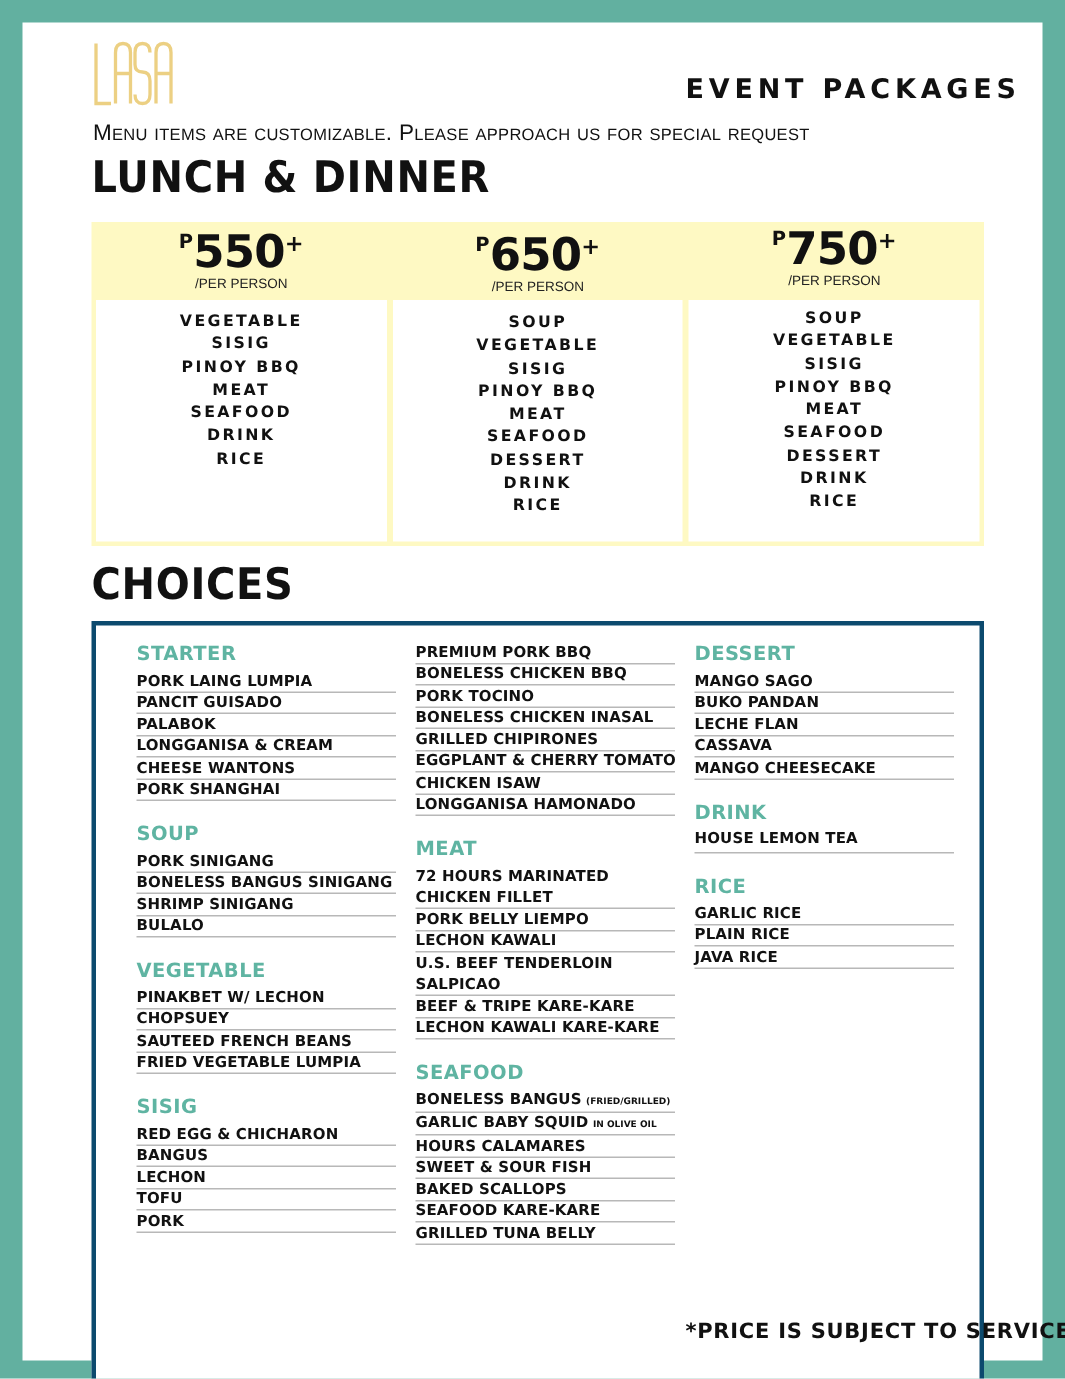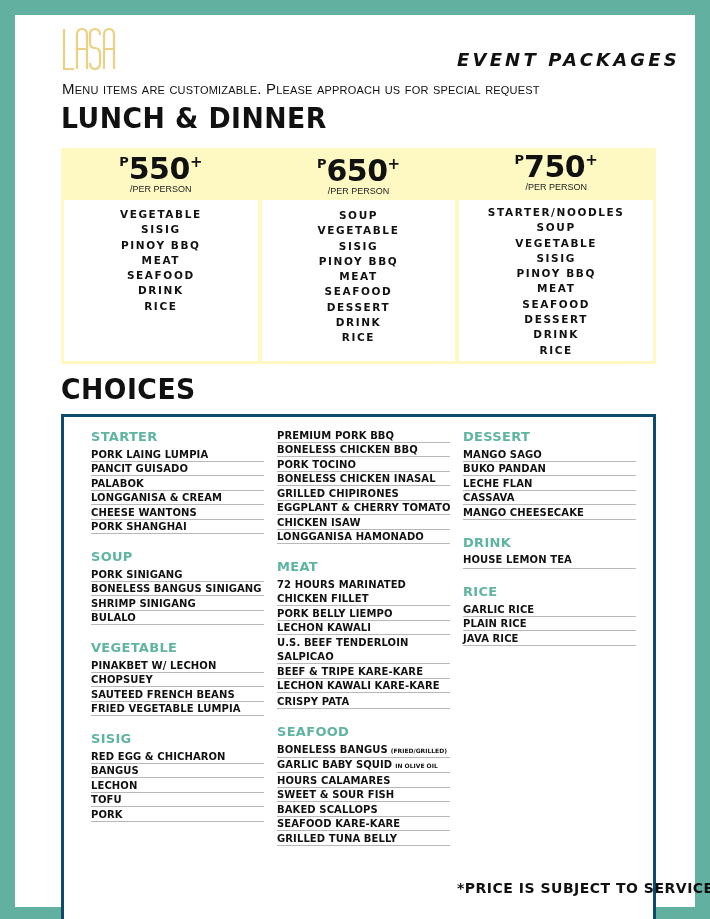--- a/index.html
+++ b/index.html
@@ -23,21 +23,20 @@
     }
     .logo svg { width: 100%; height: 100%; }
     .event-title {
       position: absolute;
       left: 457px; top: 49px;
       font-family: "DejaVu Sans", sans-serif;
       font-weight: bold;
       font-size: 18px;
       letter-spacing: 3.2px;
       color: #111;
-      font-style: italic;
     }
     .subtitle {
       position: absolute;
       left: 62px; top: 80px;
       font-family: "Liberation Sans", sans-serif;
       font-size: 15px;
       font-variant: small-caps;
       letter-spacing: 0.2px;
       color: #111;
       white-space: nowrap;
@@ -228,21 +227,20 @@
     </div>
   </div>
   <div class="pkg">
     <div class="pkg-head">
       <div class="price" style="margin-top:4px">
         <span class="cur">P</span><span class="amt">750</span><span class="plus">+</span>
       </div>
       <div class="per">/PER PERSON</div>
     </div>
     <div class="pkg-body" style="padding-top:5px">
-      <div class="pkg-item">STARTER/NOODLES</div>
       <div class="pkg-item">SOUP</div>
       <div class="pkg-item">VEGETABLE</div>
       <div class="pkg-item">SISIG</div>
       <div class="pkg-item">PINOY BBQ</div>
       <div class="pkg-item">MEAT</div>
       <div class="pkg-item">SEAFOOD</div>
       <div class="pkg-item">DESSERT</div>
       <div class="pkg-item">DRINK</div>
       <div class="pkg-item">RICE</div>
     </div>
@@ -301,21 +299,20 @@
     <div class="cat">
       <div class="cat-title">MEAT</div>
       <div class="item nl">72 HOURS MARINATED</div>
       <div class="item">CHICKEN FILLET</div>
       <div class="item">PORK BELLY LIEMPO</div>
       <div class="item">LECHON KAWALI</div>
       <div class="item nl">U.S. BEEF TENDERLOIN</div>
       <div class="item">SALPICAO</div>
       <div class="item">BEEF &amp; TRIPE KARE-KARE</div>
       <div class="item">LECHON KAWALI KARE-KARE</div>
-      <div class="item" style="padding-top:2px">CRISPY PATA</div>
     </div>
     <div class="cat">
       <div class="cat-title">SEAFOOD</div>
       <div class="item"><span>BONELESS BANGUS</span><span class="note">(FRIED/GRILLED)</span></div>
       <div class="item"><span>GARLIC BABY SQUID</span><span class="note">IN OLIVE OIL</span></div>
       <div class="item">HOURS CALAMARES</div>
       <div class="item">SWEET &amp; SOUR FISH</div>
       <div class="item">BAKED SCALLOPS</div>
       <div class="item">SEAFOOD KARE-KARE</div>
       <div class="item">GRILLED TUNA BELLY</div>

